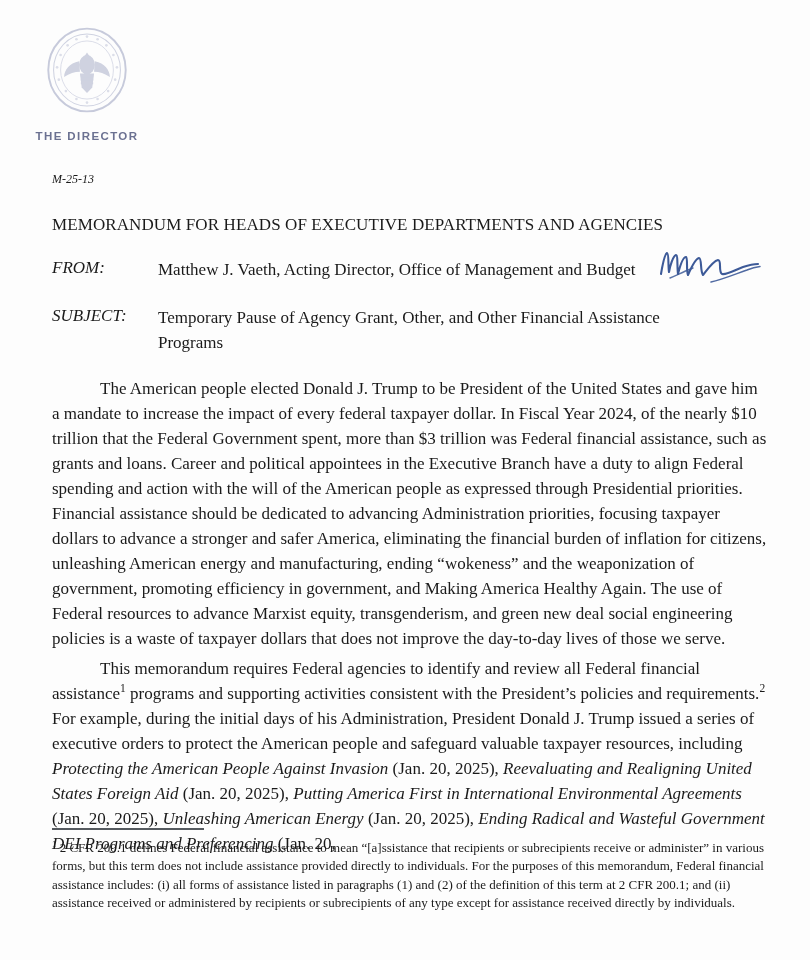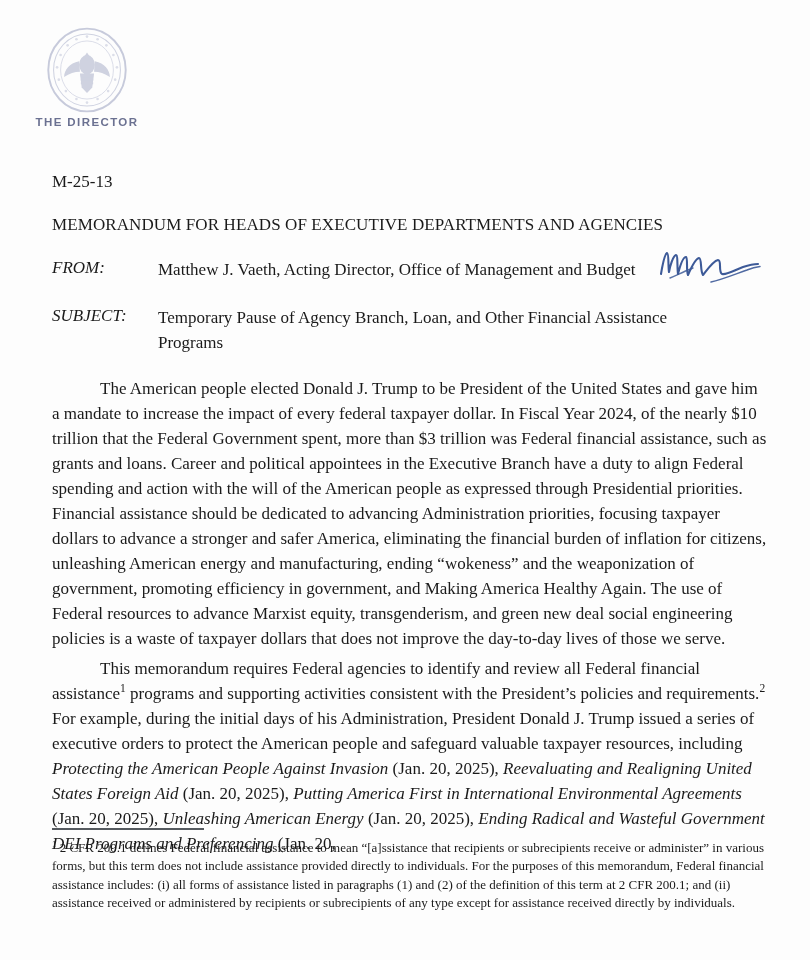--- a/index.html
+++ b/index.html
@@ -41,21 +41,21 @@
     margin: 0 auto;
     display: block;
     opacity: 0.55;
   }
   .director-label {
     font-family: "Liberation Sans", sans-serif;
     font-size: 11.5px;
     font-weight: bold;
     letter-spacing: 1.4px;
     color: #6b7191;
-    margin-top: 2px;
+    margin-top: 16px;
     white-space: nowrap;
   }
   .head-lines {
     position: absolute;
     left: 150px;
     right: 40px;
     top: 30px;
     text-align: center;
     font-family: "Liberation Sans", sans-serif;
     color: #5d6484;
@@ -86,21 +86,22 @@
     right: 0;
     top: 128px;
     text-align: center;
     font-size: 17px;
     letter-spacing: 0.2px;
   }
   .memo-number {
     position: absolute;
     left: 52px;
     top: 172px;
-    font-size: 17px;
+    font-size: 12px;
+    font-style: italic;
   }
   .memo-to {
     position: absolute;
     left: 52px;
     top: 215px;
     font-size: 17px;
     letter-spacing: 0.1px;
   }
 
   .field-row {
@@ -230,21 +231,21 @@
     <g fill="none" stroke="#3d5a98" stroke-linecap="round" stroke-linejoin="round">
       <path d="M6 30 C8 18 10 10 12 9 C14 9 13 22 14 28 C15 22 18 12 21 11 C23 11 22 23 23 30
                C25 22 28 13 31 13 C33 14 31 26 33 31 C36 24 40 15 44 14 C47 14 45 27 48 31
                C52 26 58 17 63 16 C67 16 63 27 67 30 C72 31 80 26 88 23 C94 21 99 20 103 20" stroke-width="2.1"></path>
       <path d="M15 34 C22 31 30 27 38 24" stroke-width="1.4" opacity="0.85"></path>
       <path d="M56 38 C66 36 78 31 92 26 C97 24 101 23 105 22.5" stroke-width="1.5" opacity="0.9"></path>
     </g>
   </svg>
 
   <div class="field-row subject">
-    <span class="field-label">SUBJECT:</span><span class="field-value">Temporary Pause of Agency Branch, Loan, and Other Financial Assistance Programs</span>
+    <span class="field-label">SUBJECT:</span><span class="field-value">Temporary Pause of Agency Grant, Other, and Other Financial Assistance Programs</span>
   </div>
 
   <p class="para p1">The American people elected Donald J. Trump to be President of the United States and gave him a mandate to increase the impact of every federal taxpayer dollar. In Fiscal Year 2024, of the nearly $10 trillion that the Federal Government spent, more than $3 trillion was Federal financial assistance, such as grants and loans. Career and political appointees in the Executive Branch have a duty to align Federal spending and action with the will of the American people as expressed through Presidential priorities. Financial assistance should be dedicated to advancing Administration priorities, focusing taxpayer dollars to advance a stronger and safer America, eliminating the financial burden of inflation for citizens, unleashing American energy and manufacturing, ending “wokeness” and the weaponization of government, promoting efficiency in government, and Making America Healthy Again. The use of Federal resources to advance Marxist equity, transgenderism, and green new deal social engineering policies is a waste of taxpayer dollars that does not improve the day-to-day lives of those we serve.</p>
 
   <p class="para p2"><span>This memorandum requires Federal agencies to identify and review all Federal financial assistance</span><sup>1</sup><span> programs and supporting activities consistent with the President’s policies and requirements.</span><sup>2</sup><span>  For example, during the initial days of his Administration, President Donald J. Trump issued a series of executive orders to protect the American people and safeguard valuable taxpayer resources, including </span><i>Protecting the American People Against Invasion</i><span> (Jan. 20, 2025), </span><i>Reevaluating and Realigning United States Foreign Aid</i><span> (Jan. 20, 2025), </span><i>Putting America First in International Environmental Agreements</i><span> (Jan. 20, 2025), </span><i>Unleashing American Energy</i><span> (Jan. 20, 2025), </span><i>Ending Radical and Wasteful Government DEI Programs and Preferencing</i><span> (Jan. 20,</span></p>
 
   <div class="footnote-area">
     <div class="fn-rule"></div>
     <div class="footnote"><sup>1</sup><span> 2 CFR 200.1 defines Federal financial assistance to mean “[a]ssistance that recipients or subrecipients receive or administer” in various forms, but this term does not include assistance provided directly to individuals. For the purposes of this memorandum, Federal financial assistance includes: (i) all forms of assistance listed in paragraphs (1) and (2) of the definition of this term at 2 CFR 200.1; and (ii) assistance received or administered by recipients or subrecipients of any type except for assistance received directly by individuals.</span></div>
   </div>

